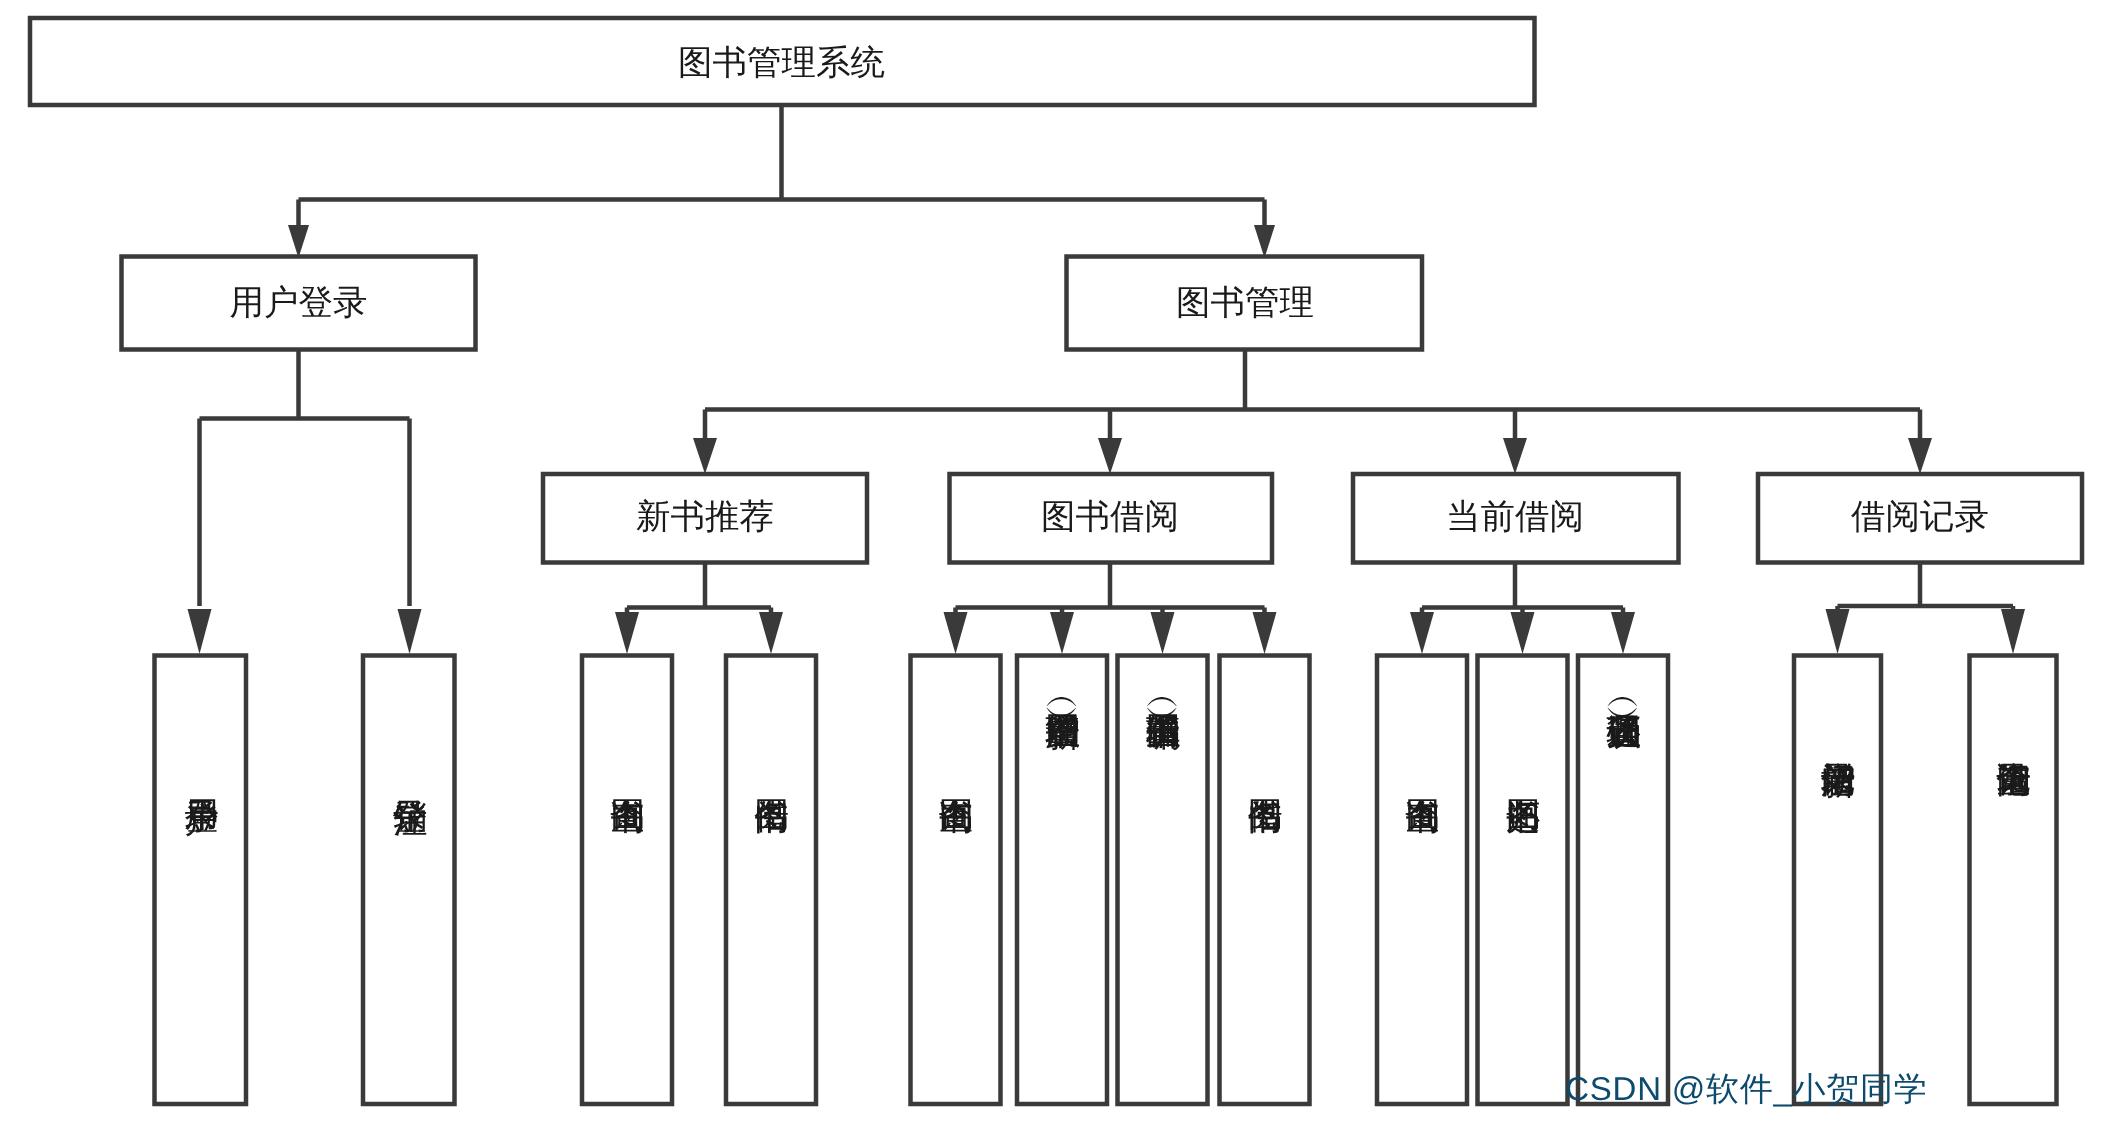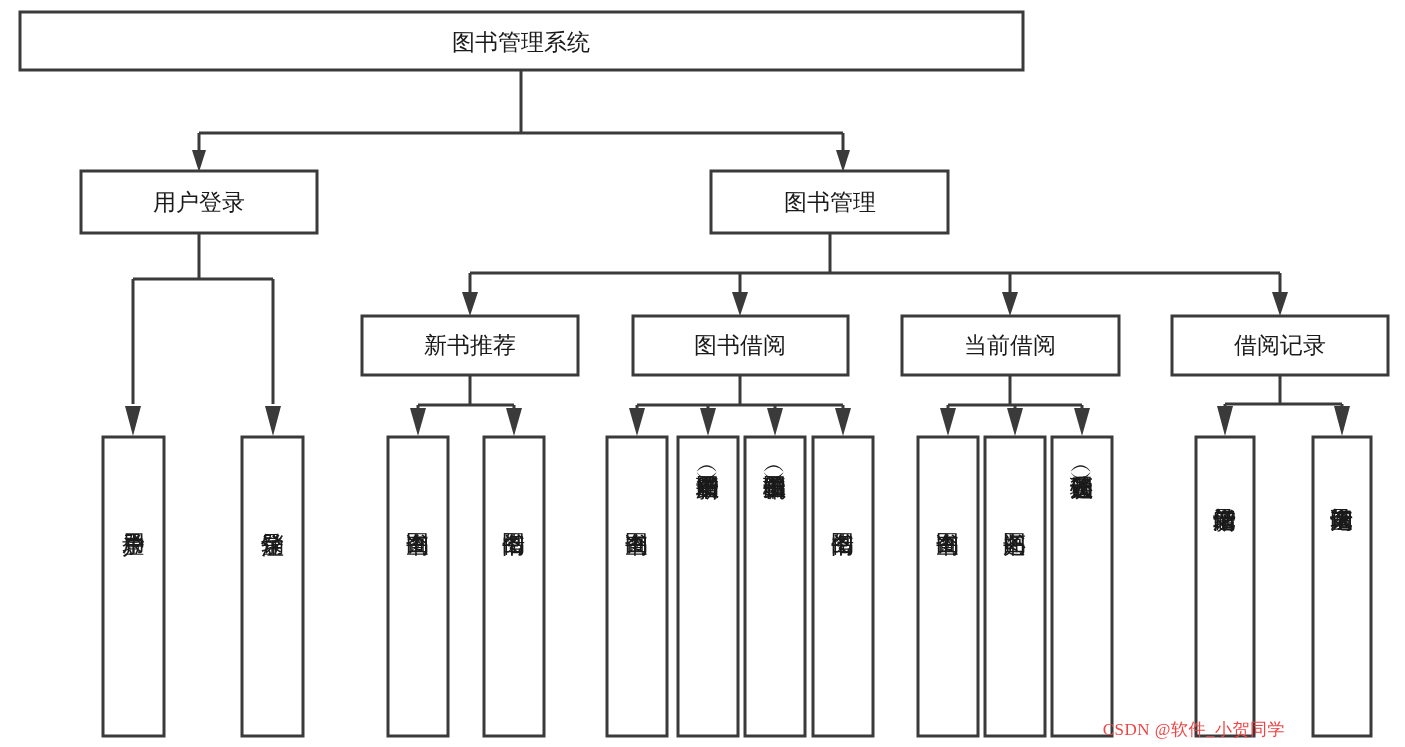--- a/index.html
+++ b/index.html
@@ -49,23 +49,23 @@
     fill: none;
   }
   .arrow-head {
     fill: #3a3a3a;
     stroke: none;
   }
   .watermark {
     position: absolute;
     right: 14px;
     bottom: 6px;
-    color: #ef4444;
-    font-size: 17px;
-    font-family: Liberation Serif, serif;
+    color: #0c4a6e;
+    font-size: 22px;
+    font-family: Liberation Sans, sans-serif;
     white-space: nowrap;
     letter-spacing: 0.5px;
     user-select: none;
   }
 </style>
 </head>
 <body>
 
 <div id="diagram-root">
 

